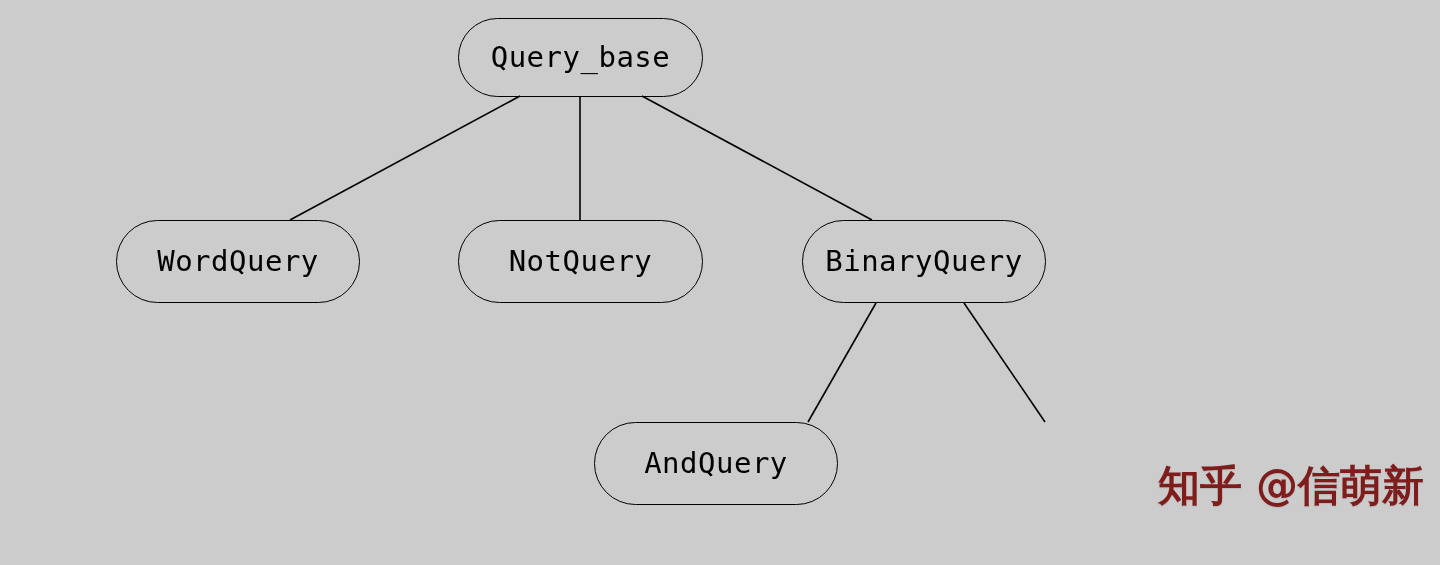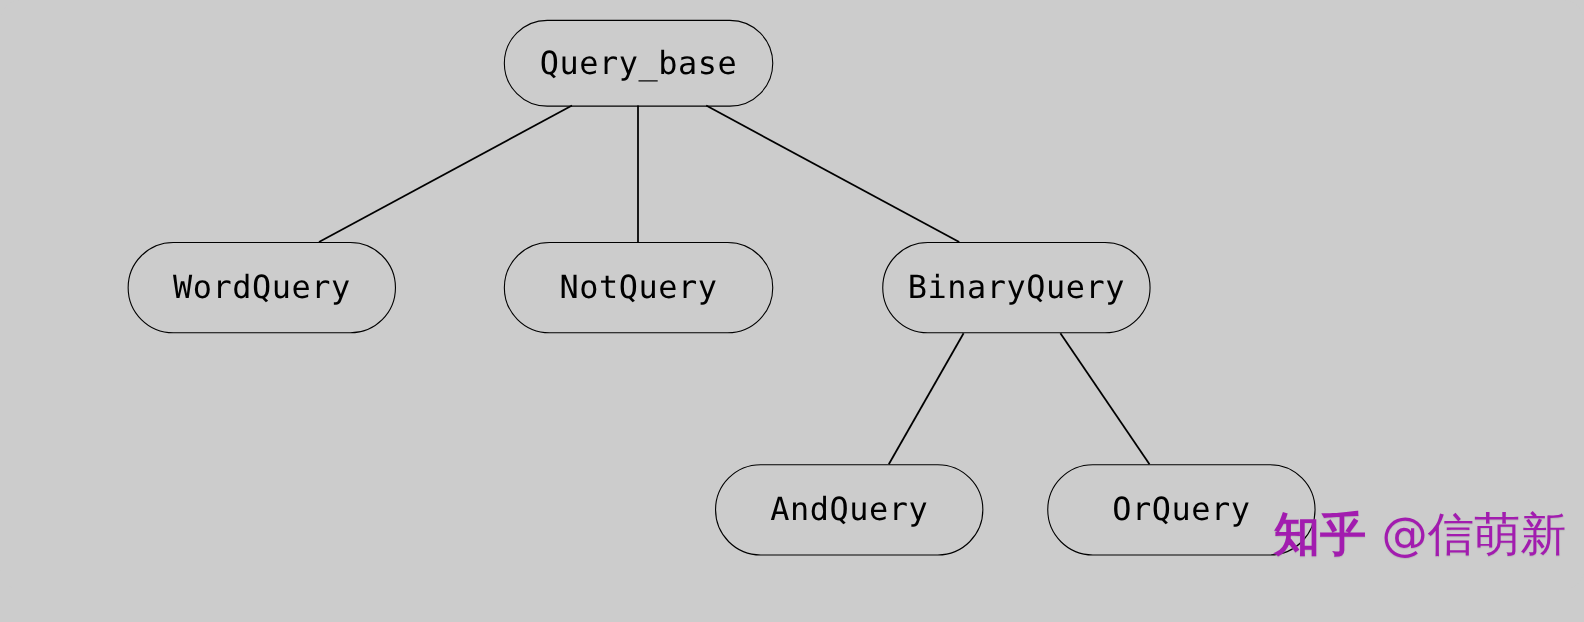--- a/index.html
+++ b/index.html
@@ -51,26 +51,26 @@
   #watermark {
     position: absolute;
     right: 16px;
     bottom: 22px;
     display: flex;
     align-items: baseline;
     gap: 14px;
     font-family: "DejaVu Sans", "Liberation Sans", sans-serif;
     font-size: 42px;
     font-weight: bold;
-    color: #a21caf;
+    color: #7f1d1d;
     text-shadow: 0 1px 1px rgba(160,160,160,0.45);
     user-select: none;
   }
   #watermark .wm-handle {
-    font-weight: normal;
+    font-weight: bold;
   }
 </style>
 </head>
 <body>
 
 <div id="diagram-root">
 
   <svg id="edge-layer" viewBox="0 0 1440 565" width="1440" height="565" xmlns="http://www.w3.org/2000/svg">
       <line x1="520" y1="96" x2="290" y2="220" stroke="#000000" stroke-width="1.6"></line>
       <line x1="580" y1="96" x2="580" y2="220" stroke="#000000" stroke-width="1.6"></line>
@@ -88,26 +88,23 @@
   </div>
 
   <div class="node" style="left: 802px; top: 220px; width: 244px; height: 83px; border-color: rgb(0, 0, 0);">
     <span class="node-label">BinaryQuery</span>
   </div>
 
   <div class="node" style="left: 458px; top: 220px; width: 245px; height: 83px; border-color: rgb(0, 0, 0);">
     <span class="node-label">NotQuery</span>
   </div>
 
-  <div class="node" style="left: 650px; top: 422px; width: 244px; height: 83px; border-color: rgb(0, 0, 0);">
+  <div class="node" style="left: 594px; top: 422px; width: 244px; height: 83px; border-color: rgb(0, 0, 0);">
     <span class="node-label">AndQuery</span>
   </div>
 
-  <div class="node" style="left: 952px; top: 422px; width: 244px; height: 83px; border-color: rgb(0, 0, 0);">
-    <span class="node-label">OrQuery</span>
-  </div>
 
   <div id="watermark">
     <span class="wm-site">知乎</span>
     <span class="wm-handle">@信萌新</span>
   </div>
 
 </div>
 
 </body></html>

